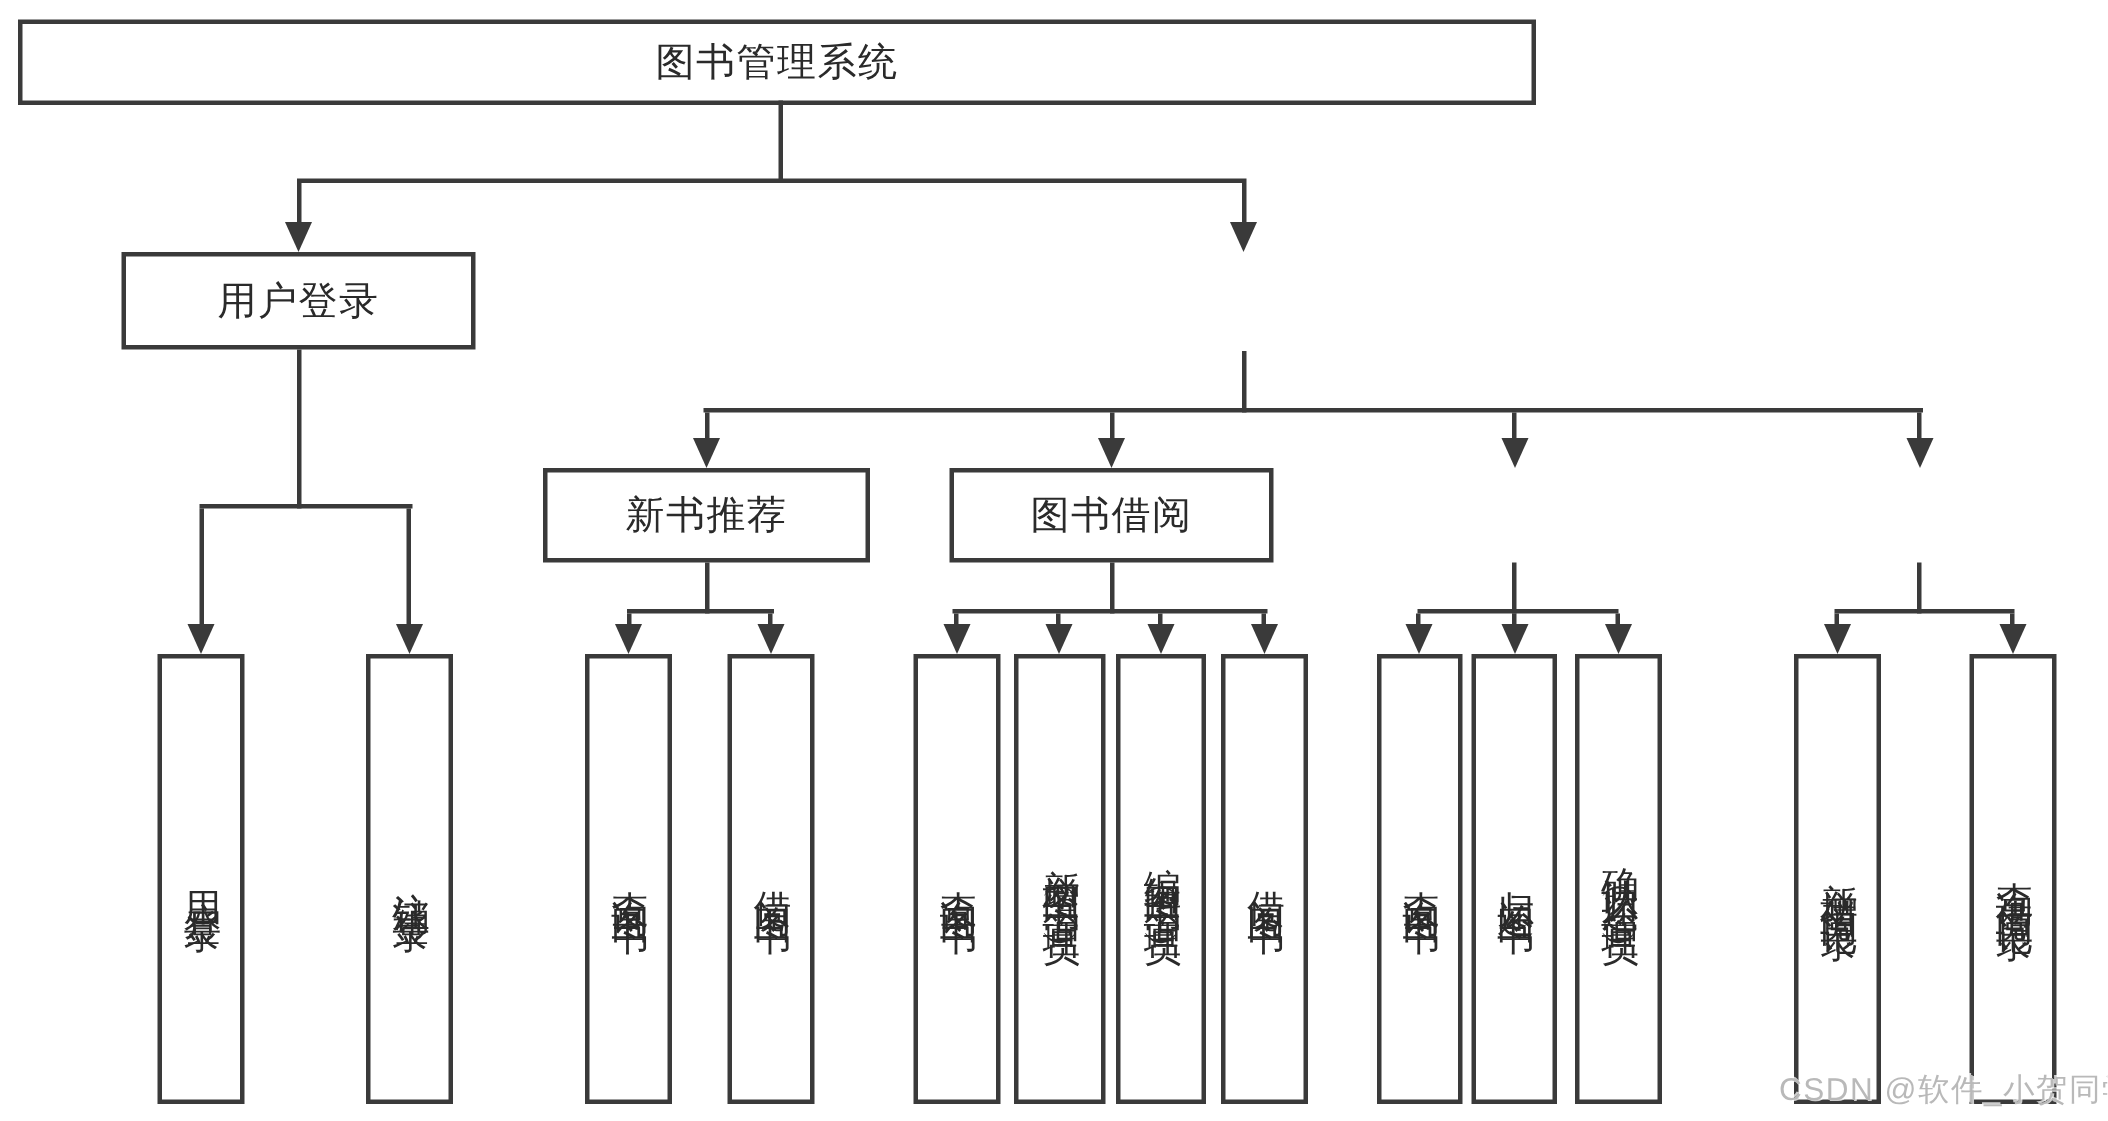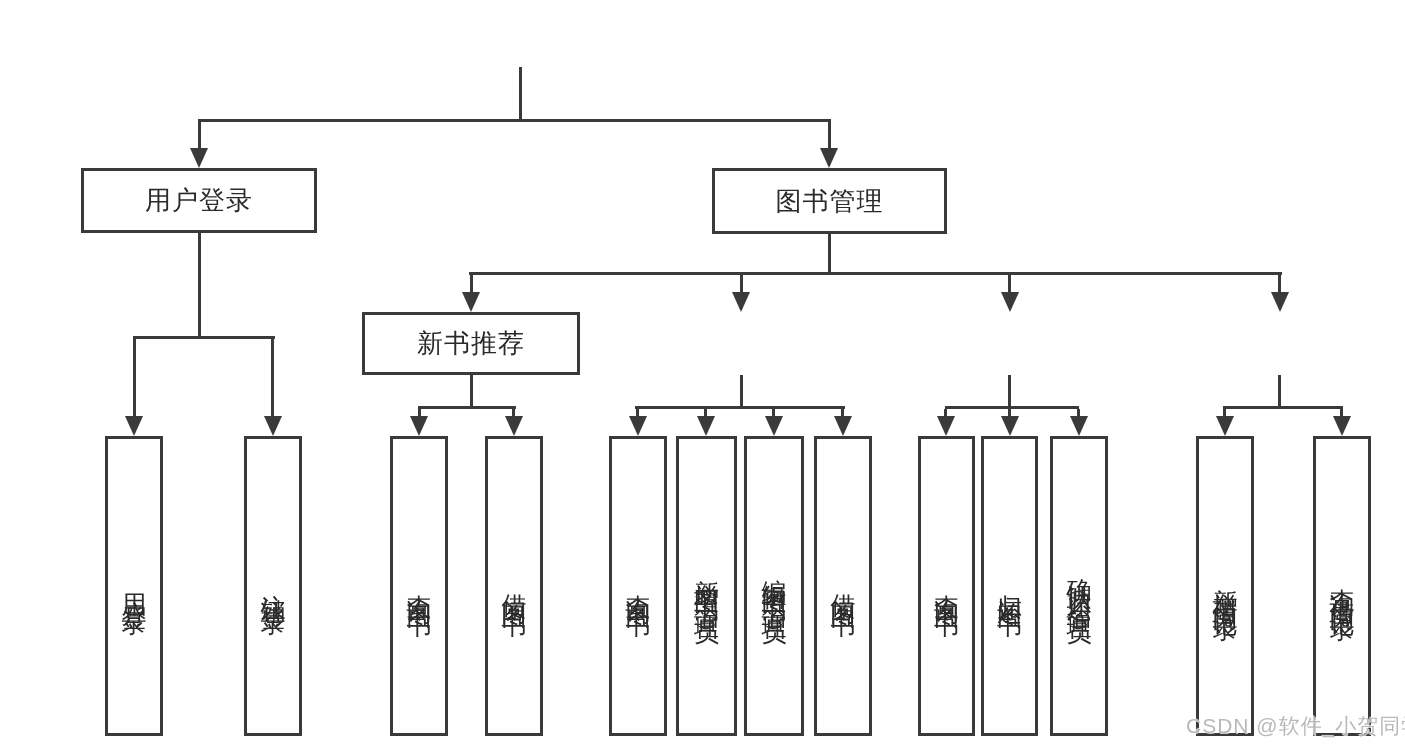--- a/index.html
+++ b/index.html
@@ -31,50 +31,51 @@
     position:absolute;left:1186px;top:712px;
     font-size:21px;color:#b9b9b9;letter-spacing:1px;white-space:nowrap;
     text-shadow:1px 1px 0 rgba(255,255,255,.75), -1px -1px 0 rgba(255,255,255,.75);
   }
 </style>
 </head>
 <body>
 
 <div class="canvas">
 
+  <div class="box" style="left:12px;top:13px;width:1012px;height:57px">图书管理系统</div>
 
   <div class="vline" style="left:519px;top:67px;height:55px"></div>
   <div class="hline" style="left:198px;top:119px;width:633px"></div>
   <div class="vline" style="left:198px;top:122px;height:28px"></div>
   <div class="arrow" style="left:190px;top:148px"></div>
   <div class="vline" style="left:828px;top:122px;height:28px"></div>
   <div class="arrow" style="left:820px;top:148px"></div>
 
   <div class="box" style="left:81px;top:168px;width:236px;height:65px">用户登录</div>
-  <div class="box" style="left:712px;top:168px;width:235px;height:66px">图书管理</div>
 
   <div class="vline" style="left:198px;top:233px;height:106px"></div>
   <div class="hline" style="left:133px;top:336px;width:142px"></div>
   <div class="vline" style="left:133px;top:339px;height:79px"></div>
   <div class="arrow" style="left:125px;top:416px"></div>
   <div class="vline" style="left:271px;top:339px;height:79px"></div>
   <div class="arrow" style="left:264px;top:416px"></div>
 
   <div class="vline" style="left:828px;top:234px;height:41px"></div>
   <div class="hline" style="left:469px;top:272px;width:813px"></div>
   <div class="vline" style="left:470px;top:275px;height:19px"></div>
   <div class="arrow" style="left:462px;top:292px"></div>
   <div class="vline" style="left:740px;top:275px;height:19px"></div>
   <div class="arrow" style="left:732px;top:292px"></div>
   <div class="vline" style="left:1008px;top:275px;height:19px"></div>
   <div class="arrow" style="left:1001px;top:292px"></div>
   <div class="vline" style="left:1278px;top:275px;height:19px"></div>
   <div class="arrow" style="left:1271px;top:292px"></div>
 
   <div class="box" style="left:362px;top:312px;width:218px;height:63px">新书推荐</div>
+  <div class="box" style="left:633px;top:312px;width:216px;height:63px">图书借阅</div>
 
   <div class="vline" style="left:470px;top:375px;height:34px"></div>
   <div class="hline" style="left:418px;top:406px;width:98px"></div>
   <div class="vline" style="left:418px;top:409px;height:9px"></div>
   <div class="arrow" style="left:410px;top:416px"></div>
   <div class="vline" style="left:512px;top:409px;height:9px"></div>
   <div class="arrow" style="left:505px;top:416px"></div>
 
   <div class="vline" style="left:740px;top:375px;height:34px"></div>
   <div class="hline" style="left:635px;top:406px;width:210px"></div>

